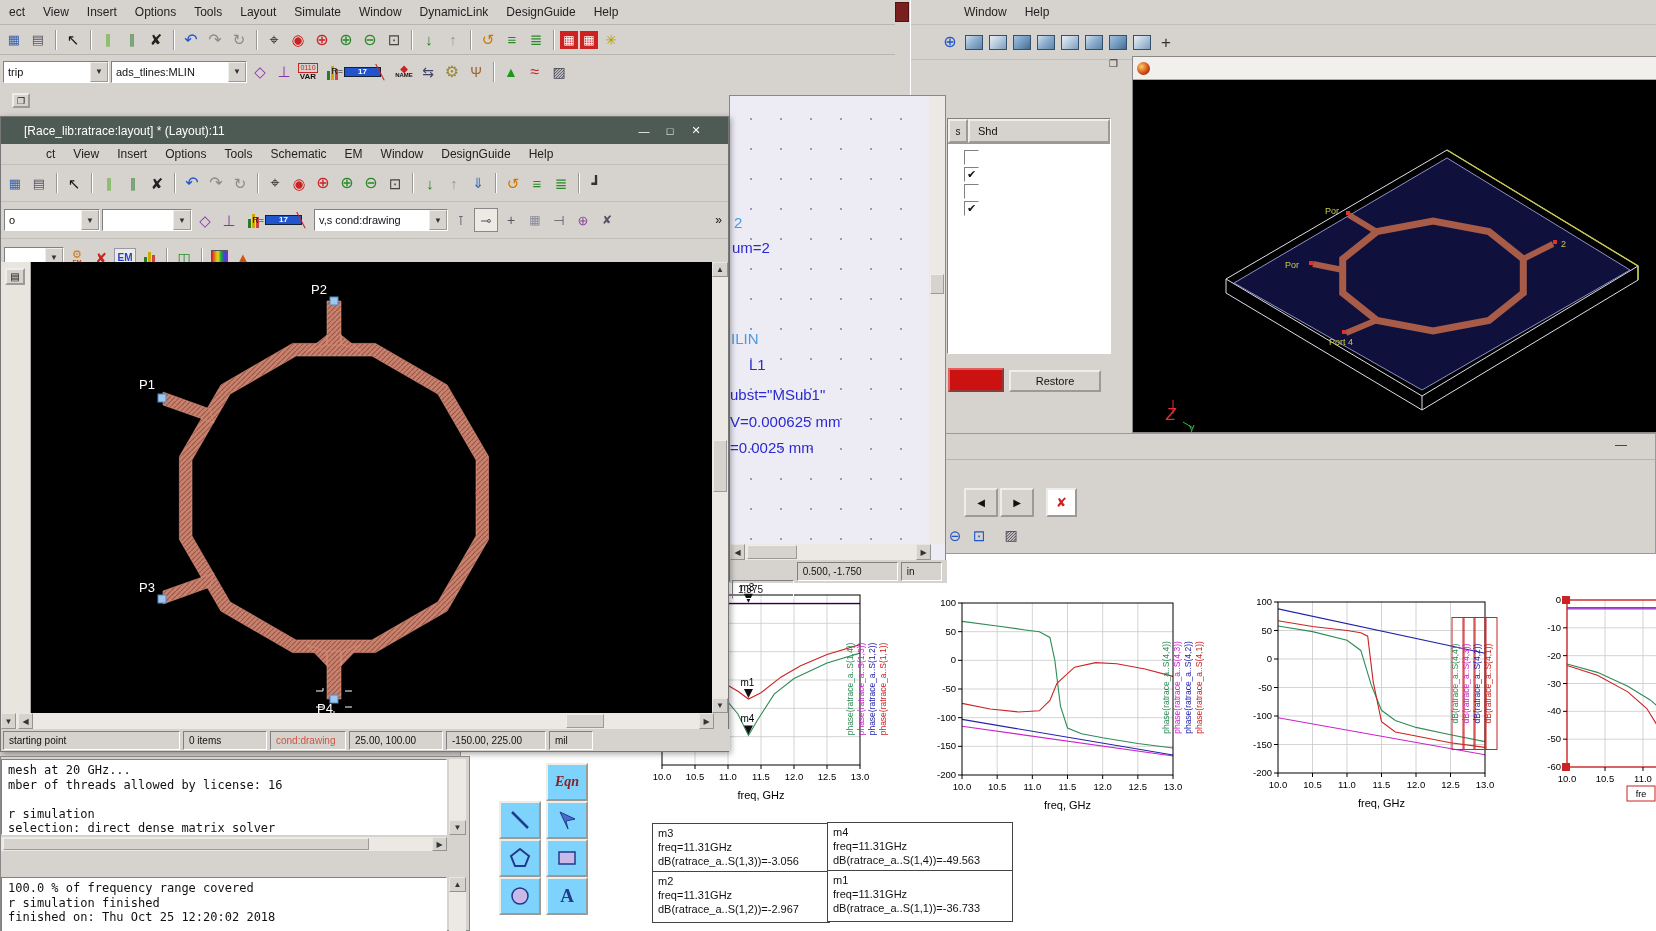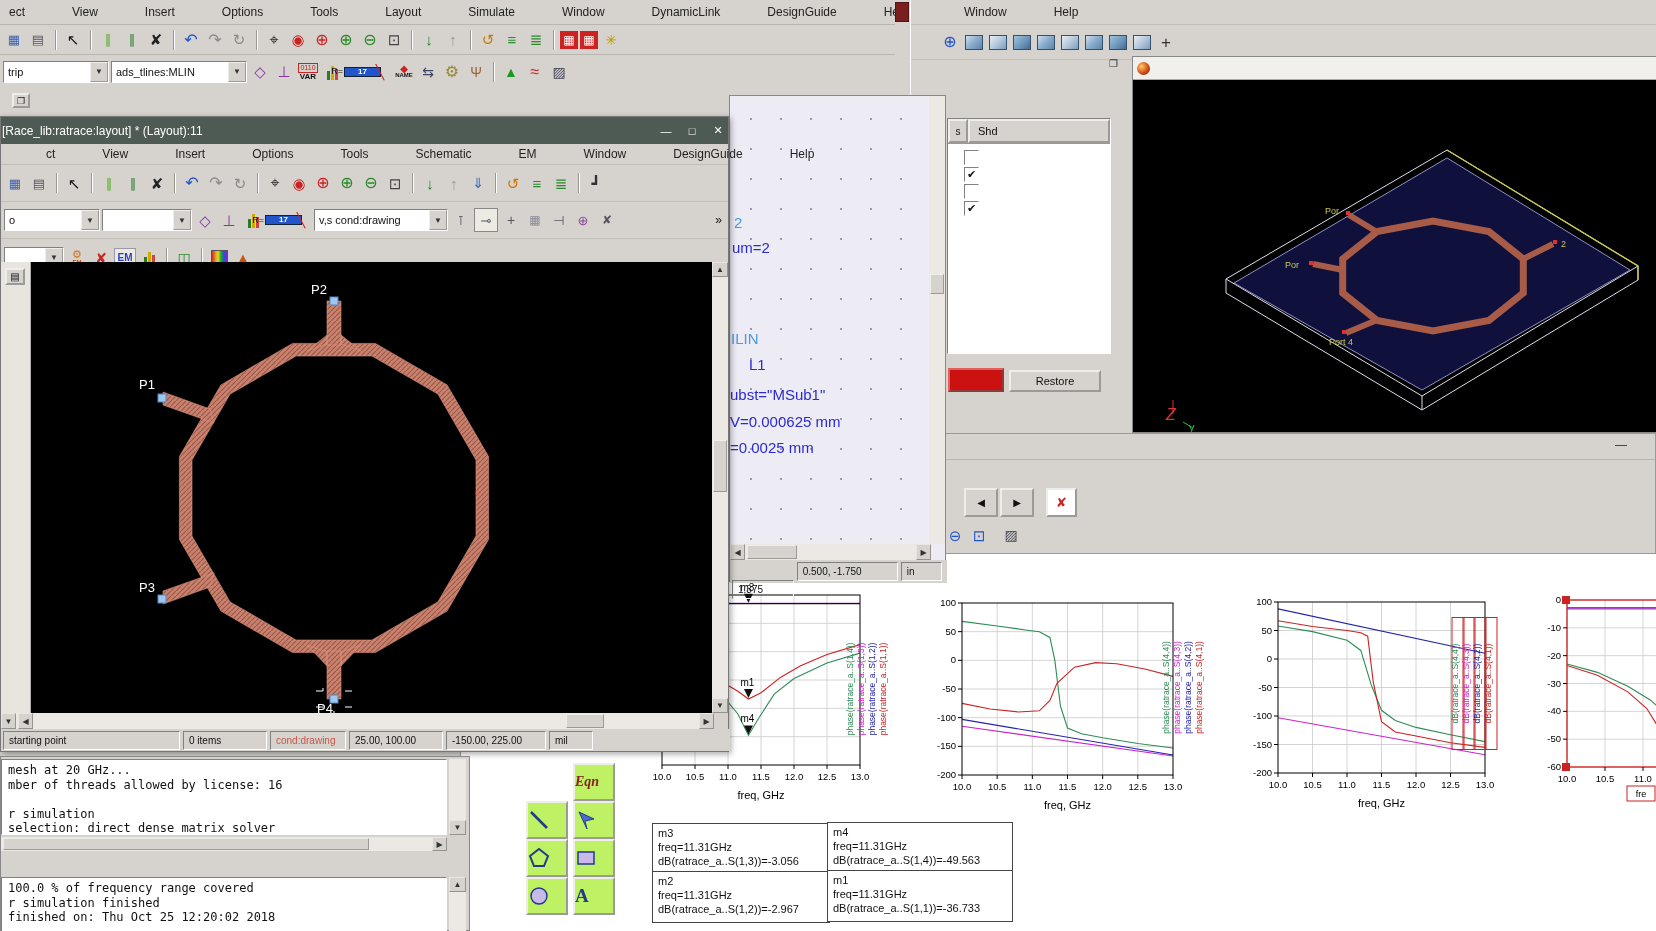--- a/index.html
+++ b/index.html
@@ -1,27 +1,27 @@
 <!DOCTYPE html>
 <html><head>
 <meta charset="utf-8">
 <style>
   html,body{margin:0;padding:0;background:#666;font-family:"Liberation Sans",sans-serif;}
   #screen{position:relative;width:1656px;height:931px;background:#d6d3ce;overflow:hidden;font-family:"Liberation Sans",sans-serif;color:#111;}
   .abs{position:absolute;box-sizing:border-box;}
-  .menu{display:flex;align-items:center;font-size:12px;color:#222;gap:29px;}
+  .menu{display:flex;align-items:center;font-size:12px;color:#222;}
   .menu .mi{padding:3px 9px;white-space:nowrap;}
   .tbar{display:flex;align-items:center;gap:2px;padding:2px 3px;}
   .icon{width:22px;height:22px;display:inline-flex;align-items:center;justify-content:center;font-size:14px;line-height:1;flex:none;}
   .sep{width:1px;height:20px;background:#9a978f;box-shadow:1px 0 0 #fff;margin:0 4px;flex:none;}
   .btn3{border:2px outset #efede8;background:#d6d3ce;display:inline-flex;align-items:center;justify-content:center;}
   .sunk{border:1px solid;border-color:#808080 #fff #fff #808080;}
   .dd{background:#fff;border:1px solid;border-color:#808080 #fff #fff #808080;height:20px;display:inline-flex;align-items:center;font-size:11px;padding-left:4px;flex:none;}
   .dd .darr{margin-left:auto;width:16px;height:18px;background:#d6d3ce;border:1px outset #efede8;font-size:8px;display:flex;align-items:center;justify-content:center;color:#333;}
-  .titlebar{background:#4e5a54;color:#fff;font-size:12px;display:flex;align-items:center;padding:0 1px;}
+  .titlebar{background:#4e5a54;color:#fff;font-size:12px;display:flex;align-items:center;padding:0 23px;}
   .tbtn{width:18px;height:16px;display:inline-flex;align-items:center;justify-content:center;font-size:11px;color:#fff;margin-left:8px;}
   .cell{border:1px solid;border-color:#808080 #fff #fff #808080;font-size:10px;display:inline-flex;align-items:center;padding:0 5px;height:17px;margin-right:3px;white-space:nowrap;overflow:hidden;}
   .sb{background:#ece9e4;}
   .sbb{border:1px outset #e8e6e0;background:#d6d3ce;font-size:8px;color:#333;display:flex;align-items:center;justify-content:center;}
   .thumb{border:1px outset #efede8;background:#d6d3ce;}
   .mono{font-family:"DejaVu Sans Mono",monospace;}
   .conline{font-size:12px;line-height:14.5px;white-space:pre;display:block;}
   .mkbox{position:absolute;border:1px solid #444;background:#fff;font-size:11px;line-height:14px;padding:2px 5px;}
   .mkbox span{display:block;white-space:nowrap;}
   .cube{width:16px;height:13px;border:1px solid #33506e;background:linear-gradient(135deg,#cfe0ef 0%,#8fb0cf 45%,#5d84aa 100%);flex:none;}
@@ -35,21 +35,21 @@
   .ic-var b{color:#111;font-size:8px;}
   .ic-r17{font-size:9px;color:#111;display:inline-flex;align-items:center;}
   .ic-r17 b{background:#2255cc;color:#fff;font-size:8px;padding:0 13px;margin-left:1px;border:1px solid #123;}
   .ic-name{display:inline-flex;flex-direction:column;align-items:center;line-height:7px;}
   .ic-name i{color:#cc2222;font-style:normal;font-size:10px;}
   .ic-name b{font-size:6px;color:#111;}
   .ic-em{display:inline-flex;flex-direction:column;align-items:center;line-height:8px;}
   .ic-em b{font-size:6px;color:#cc4400;}
   .snap.active{border:1px solid #888;background:#eceae2;}
   .chk{width:13px;height:13px;background:#fff;border:1px solid;border-color:#808080 #fff #fff #808080;font-size:11px;line-height:12px;text-align:center;color:#111;margin:2px 0;}
-  .palbtn{position:absolute;width:38px;height:34px;border:2px outset #efede8;background:#bef264;display:flex;align-items:center;margin-left:27px;}
+  .palbtn{position:absolute;width:38px;height:34px;border:2px outset #efede8;background:#7dd3fc;display:flex;align-items:center;justify-content:center;}
   .dotgrid{background-color:#edebf4;background-image:radial-gradient(#9a98b4 1px, transparent 1.2px);background-size:30px 30px;background-position:6px 8px;}
   svg text{font-family:"Liberation Sans",sans-serif;}
 </style>
 </head>
 <body>
 
 <div id="screen">
 
   <div class="abs menu" style="left:0;top:0;width:895px;height:25px;background:#d6d3ce;border-bottom:1px solid #b8b5ae;">
       <span class="mi">ect</span>

